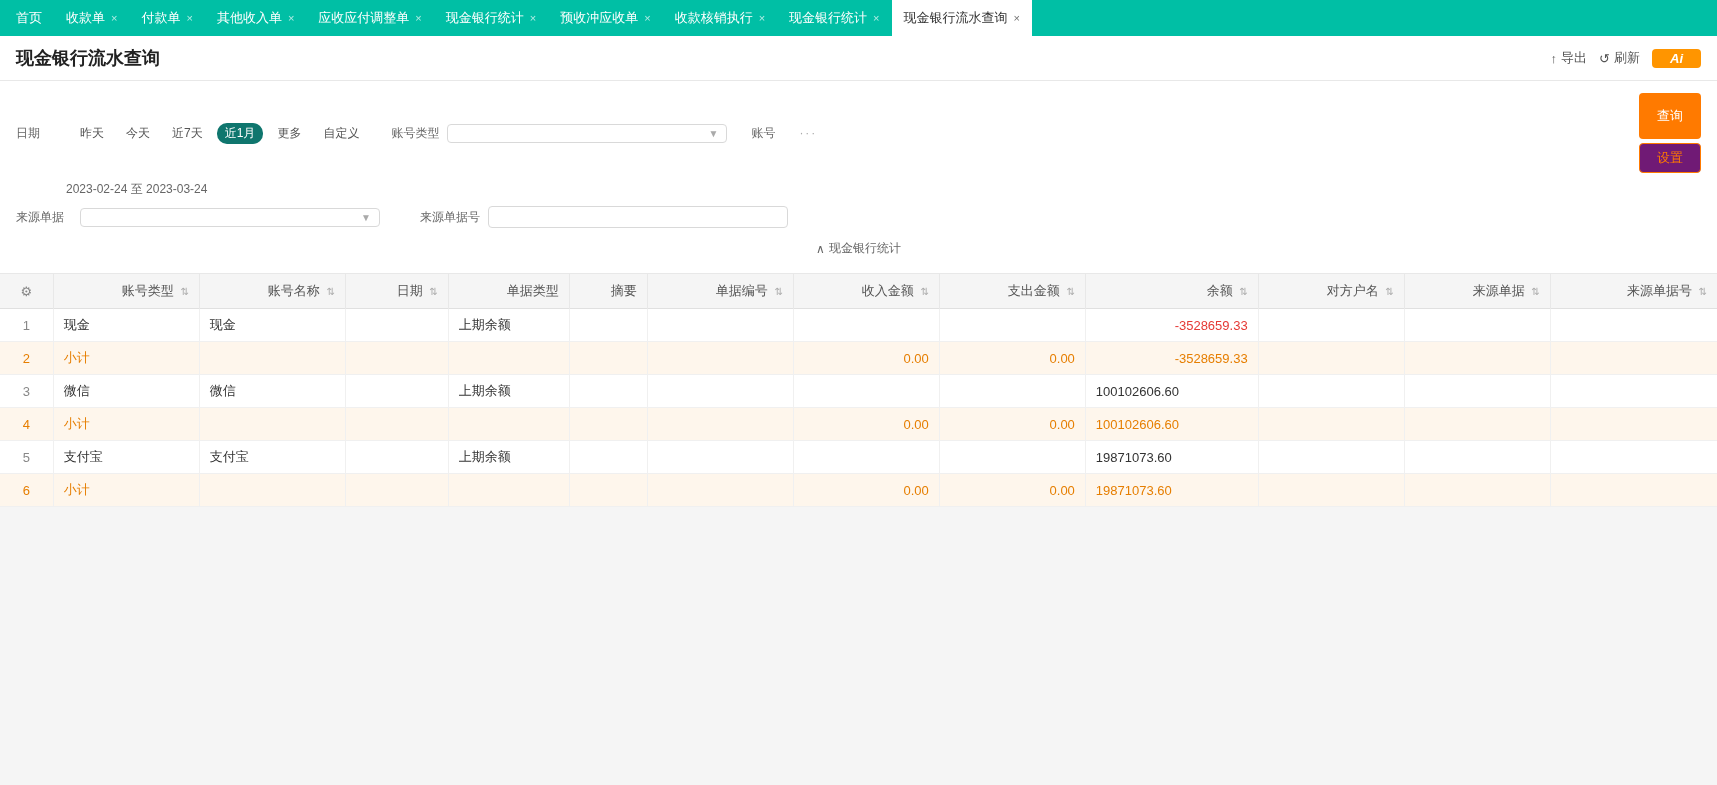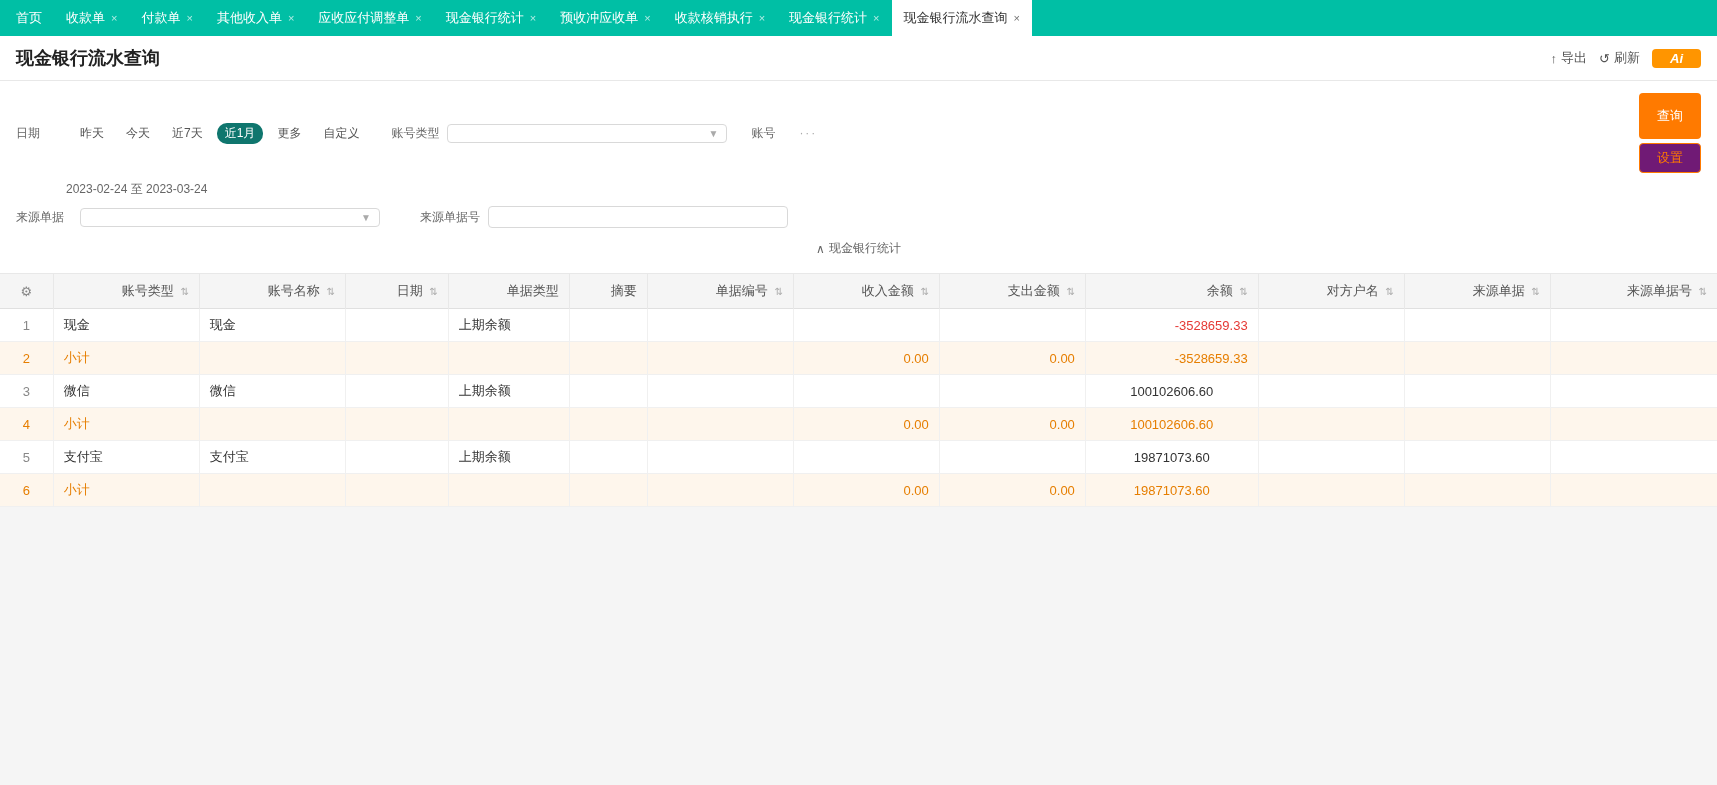--- a/index.html
+++ b/index.html
@@ -189,21 +189,21 @@
       border-right: 1px solid #f0f0f0;
     }
     tbody td:last-child { border-right: none; }
 
     .row-subtotal { background: #fef6ec; }
     .row-subtotal td { color: #e67e00; font-weight: 500; }
 
     .row-num { color: #888; text-align: center; }
     .td-number { text-align: right; }
     .td-negative { color: #e53935; text-align: right; margin-left: 8px; }
-    .td-positive { color: #333; text-align: center; }
+    .td-positive { color: #333; text-align: left; }
   </style>
 </head>
 <body>
 
 <nav class="top-nav">
   <div class="nav-item">
     <span>首页</span>
   </div>
   <div class="nav-item">
     <span>收款单</span>

